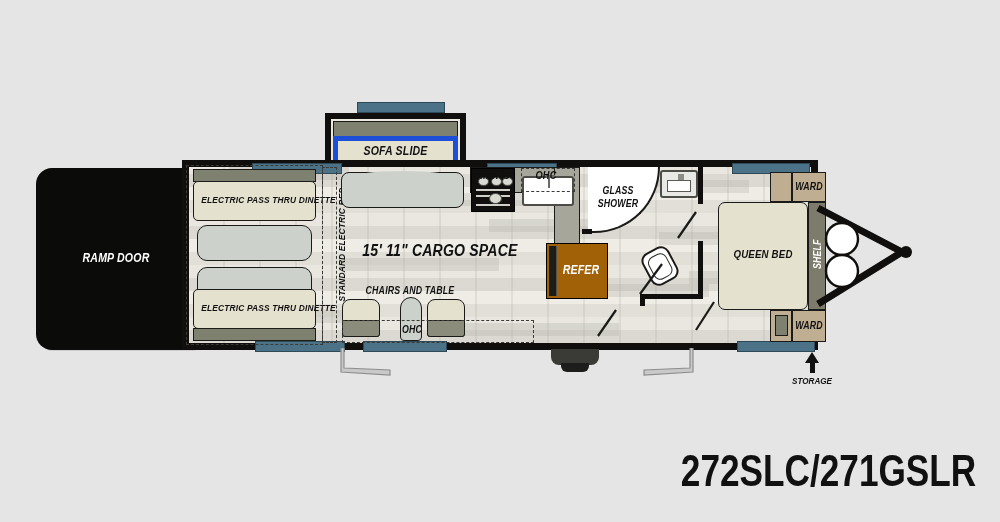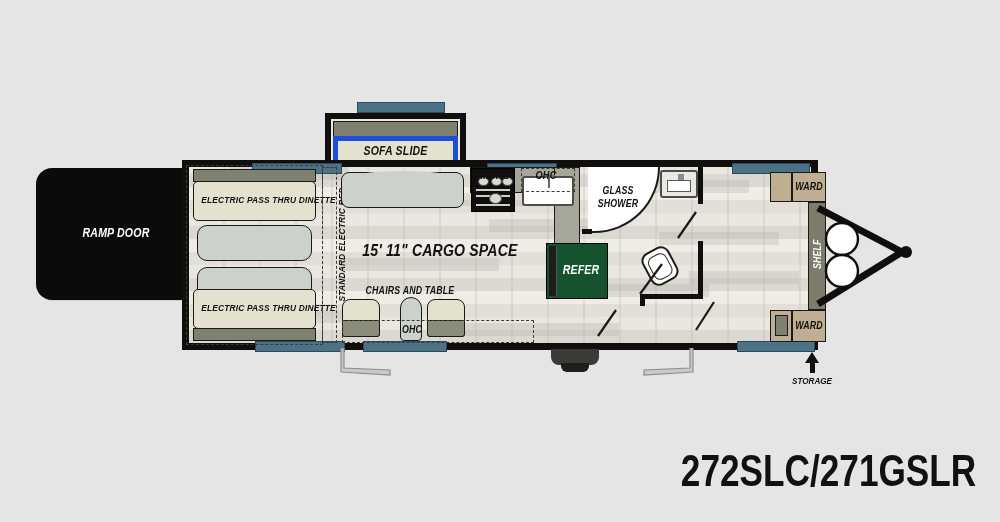--- a/index.html
+++ b/index.html
@@ -48,21 +48,21 @@
       repeating-linear-gradient(0deg,
         rgba(205,203,196,.55) 0px, rgba(205,203,196,.55) 13px,
         rgba(232,230,223,.75) 13px, rgba(232,230,223,.75) 26px,
         rgba(215,213,205,.5) 26px, rgba(215,213,205,.5) 39px,
         rgba(240,238,232,.7) 39px, rgba(240,238,232,.7) 52px);
   }
   .plank{position:absolute;height:13px;background:rgba(176,174,166,.30);}
 
   
   #ramp{
-    left:36px;top:168px;width:160px;height:132px;
+    left:36px;top:168px;width:160px;height:182px;
     background:#0b0b0a;
     border-radius:16px 4px 4px 16px;
     box-shadow:1px 1px 0 #cfcfd0;
   }
 
   
   .window{
     background:#4b7287;
     border:1px solid #2e4a59;
     height:11px;
@@ -97,21 +97,21 @@
 
   
   #counter{left:470px;top:167px;width:110px;height:26px;background:#a6a69a;border:1.5px solid #1a1a18;}
   #counter-leg{left:554px;top:167px;width:26px;height:80px;background:#a6a69a;border:1.5px solid #1a1a18;}
   #stove{left:471px;top:168px;width:44px;height:44px;background:#100f0d;border:1.5px solid #000;}
   .burner{position:absolute;background:#d9d9d4;border-radius:50%;border:1px solid #4a4a46;}
   .grate{position:absolute;background:#cfcfca;height:2px;}
   #sinkbox{left:522px;top:176px;width:52px;height:30px;background:#fff;border:2px solid #4d4d48;border-radius:3px;}
 
   
-  #refer{left:546px;top:243px;width:62px;height:56px;background:#14532d;border:1.5px solid #000;}
+  #refer{left:546px;top:243px;width:62px;height:56px;background:#a16207;border:1.5px solid #000;}
   #refer-door{left:2px;top:2px;width:8px;bottom:2px;background:#1c1c19;border-right:1px solid #555;}
 
   
   #shower{
     left:588px;top:167px;width:72px;height:66px;background:#fff;
     border-right:2px solid #1a1a18;border-bottom:2px solid #1a1a18;
     border-radius:0 0 70px 0;
   }
   #lav{left:660px;top:170px;width:38px;height:28px;background:#e8e8e5;border:2px solid #4d4d48;border-radius:3px;}
   #lav-basin{left:5px;top:8px;right:5px;bottom:4px;background:#fff;border:1.4px solid #5a5a55;}
@@ -284,20 +284,23 @@
     <line x1="100" y1="-24" x2="82" y2="2" stroke="#1a1a18" stroke-width="2.2"></line>
     <line x1="118" y1="66" x2="100" y2="94" stroke="#1a1a18" stroke-width="2.2"></line>
     <line x1="20" y1="74" x2="2" y2="100" stroke="#1a1a18" stroke-width="2.2"></line>
   </svg>
 
   <div class="abs" id="nstand-top"></div>
   <div class="abs" id="ward-top">
     <div class="lbl" style="left:0;right:0;top:9px;font-size:10px;">WARD</div>
   </div>
 
+  <div class="abs" id="bed">
+    <div class="lbl" style="left:0;right:0;top:50%;margin-top:-7px;font-size:11px;">QUEEN BED</div>
+  </div>
 
   <div class="abs" id="shelf">
     <div class="lbl vert white" style="left:-26px;top:46px;width:70px;font-size:10px;">SHELF</div>
   </div>
 
   <div class="abs" id="nstand-bot">
     <div class="abs" id="nstand-bot-in"></div>
   </div>
   <div class="abs" id="ward-bot">
     <div class="lbl" style="left:0;right:0;top:10px;font-size:10px;">WARD</div>

